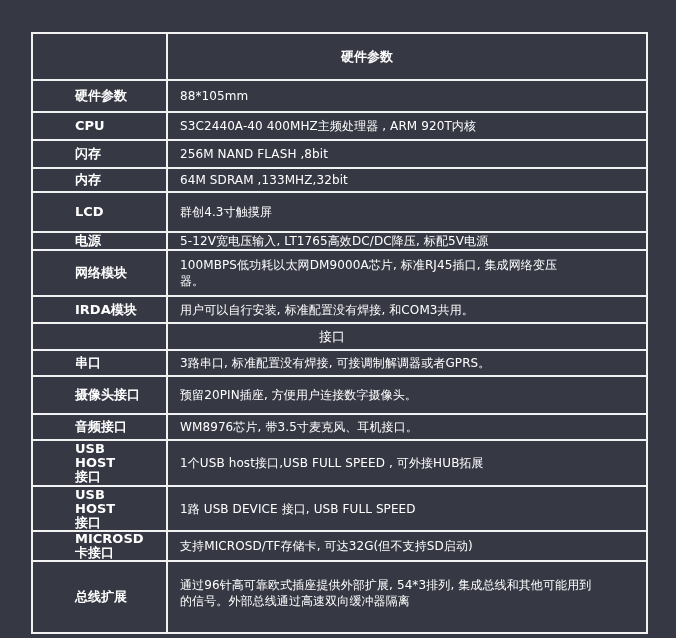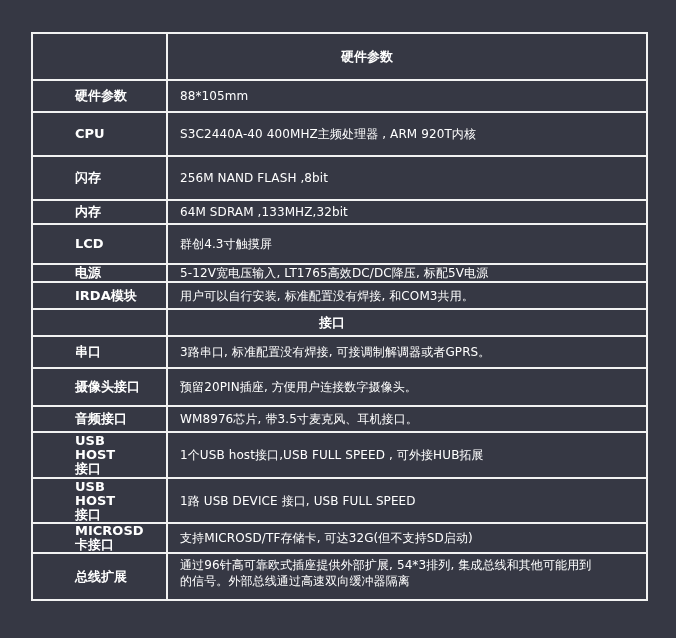--- a/index.html
+++ b/index.html
@@ -40,21 +40,21 @@
     border-radius: 9px;
   }
   td.title {
     font-size: 13px;
     font-weight: bold;
     text-align: center;
     padding-right: 80px !important;
   }
   td.section {
     font-size: 13px;
-    font-weight: bold;
+    font-weight: normal;
     text-align: center;
     padding-right: 150px !important;
   }
 </style>
 </head>
 <body>
 
 <table class="spec">
   <colgroup>
       <col class="c1">
@@ -62,49 +62,53 @@
     </colgroup>
   <tbody>
       <tr style="height:47px">
     <td></td>
     <td class="title">硬件参数</td>
   </tr>
   <tr style="height:32px">
     <td class="label">硬件参数</td>
     <td class="value">88*105mm</td>
   </tr>
-  <tr style="height:44px">
+  <tr style="height:28px">
     <td class="label">CPU</td>
     <td class="value">S3C2440A-40  400MHZ主频处理器  , ARM 920T内核</td>
   </tr>
-  <tr style="height:44px">
+  <tr style="height:28px">
     <td class="label">闪存</td>
     <td class="value">256M NAND FLASH ,8bit</td>
   </tr>
   <tr style="height:24px">
     <td class="label">内存</td>
     <td class="value">64M SDRAM ,133MHZ,32bit</td>
   </tr>
   <tr style="height:40px">
     <td class="label">LCD</td>
     <td class="value">群创4.3寸触摸屏</td>
   </tr>
   <tr style="height:16px">
     <td class="label">电源</td>
     <td class="value">5-12V宽电压输入, LT1765高效DC/DC降压, 标配5V电源</td>
   </tr>
+  <tr style="height:46px">
+    <td class="label">网络模块</td>
+    <td class="value" style="padding-right:80px">100MBPS低功耗以太网DM9000A芯片, 标准RJ45插口, 集成网络变压器。</td>
+  </tr>
   <tr style="height:27px">
     <td class="label">IRDA模块</td>
     <td class="value">用户可以自行安装, 标准配置没有焊接, 和COM3共用。</td>
   </tr>
   <tr style="height:27px">
     <td></td>
     <td class="section">接口</td>
   </tr>
-  <tr style="height:32px">
+  <tr style="height:26px">
     <td class="label">串口</td>
     <td class="value">3路串口, 标准配置没有焊接, 可接调制解调器或者GPRS。</td>
   </tr>
   <tr style="height:38px">
     <td class="label">摄像头接口</td>
     <td class="value">预留20PIN插座, 方便用户连接数字摄像头。</td>
   </tr>
   <tr style="height:26px">
     <td class="label">音频接口</td>
     <td class="value">WM8976芯片, 带3.5寸麦克风、耳机接口。</td>
@@ -114,18 +118,18 @@
     <td class="value">1个USB  host接口,USB FULL SPEED , 可外接HUB拓展</td>
   </tr>
   <tr style="height:45px">
     <td class="label" style="padding-right:50px">USB HOST 接口</td>
     <td class="value">1路 USB DEVICE 接口, USB  FULL SPEED</td>
   </tr>
   <tr style="height:27px">
     <td class="label" style="padding-right:40px">MICROSD 卡接口</td>
     <td class="value">支持MICROSD/TF存储卡, 可达32G(但不支持SD启动)</td>
   </tr>
-  <tr style="height:47px">
+  <tr style="height:72px">
     <td class="label">总线扩展</td>
     <td class="value" style="padding-right:50px; padding-bottom:8px">通过96针高可靠欧式插座提供外部扩展, 54*3排列, 集成总线和其他可能用到的信号。外部总线通过高速双向缓冲器隔离</td>
   </tr>
 </tbody>
   </table>
 
 </body></html>

